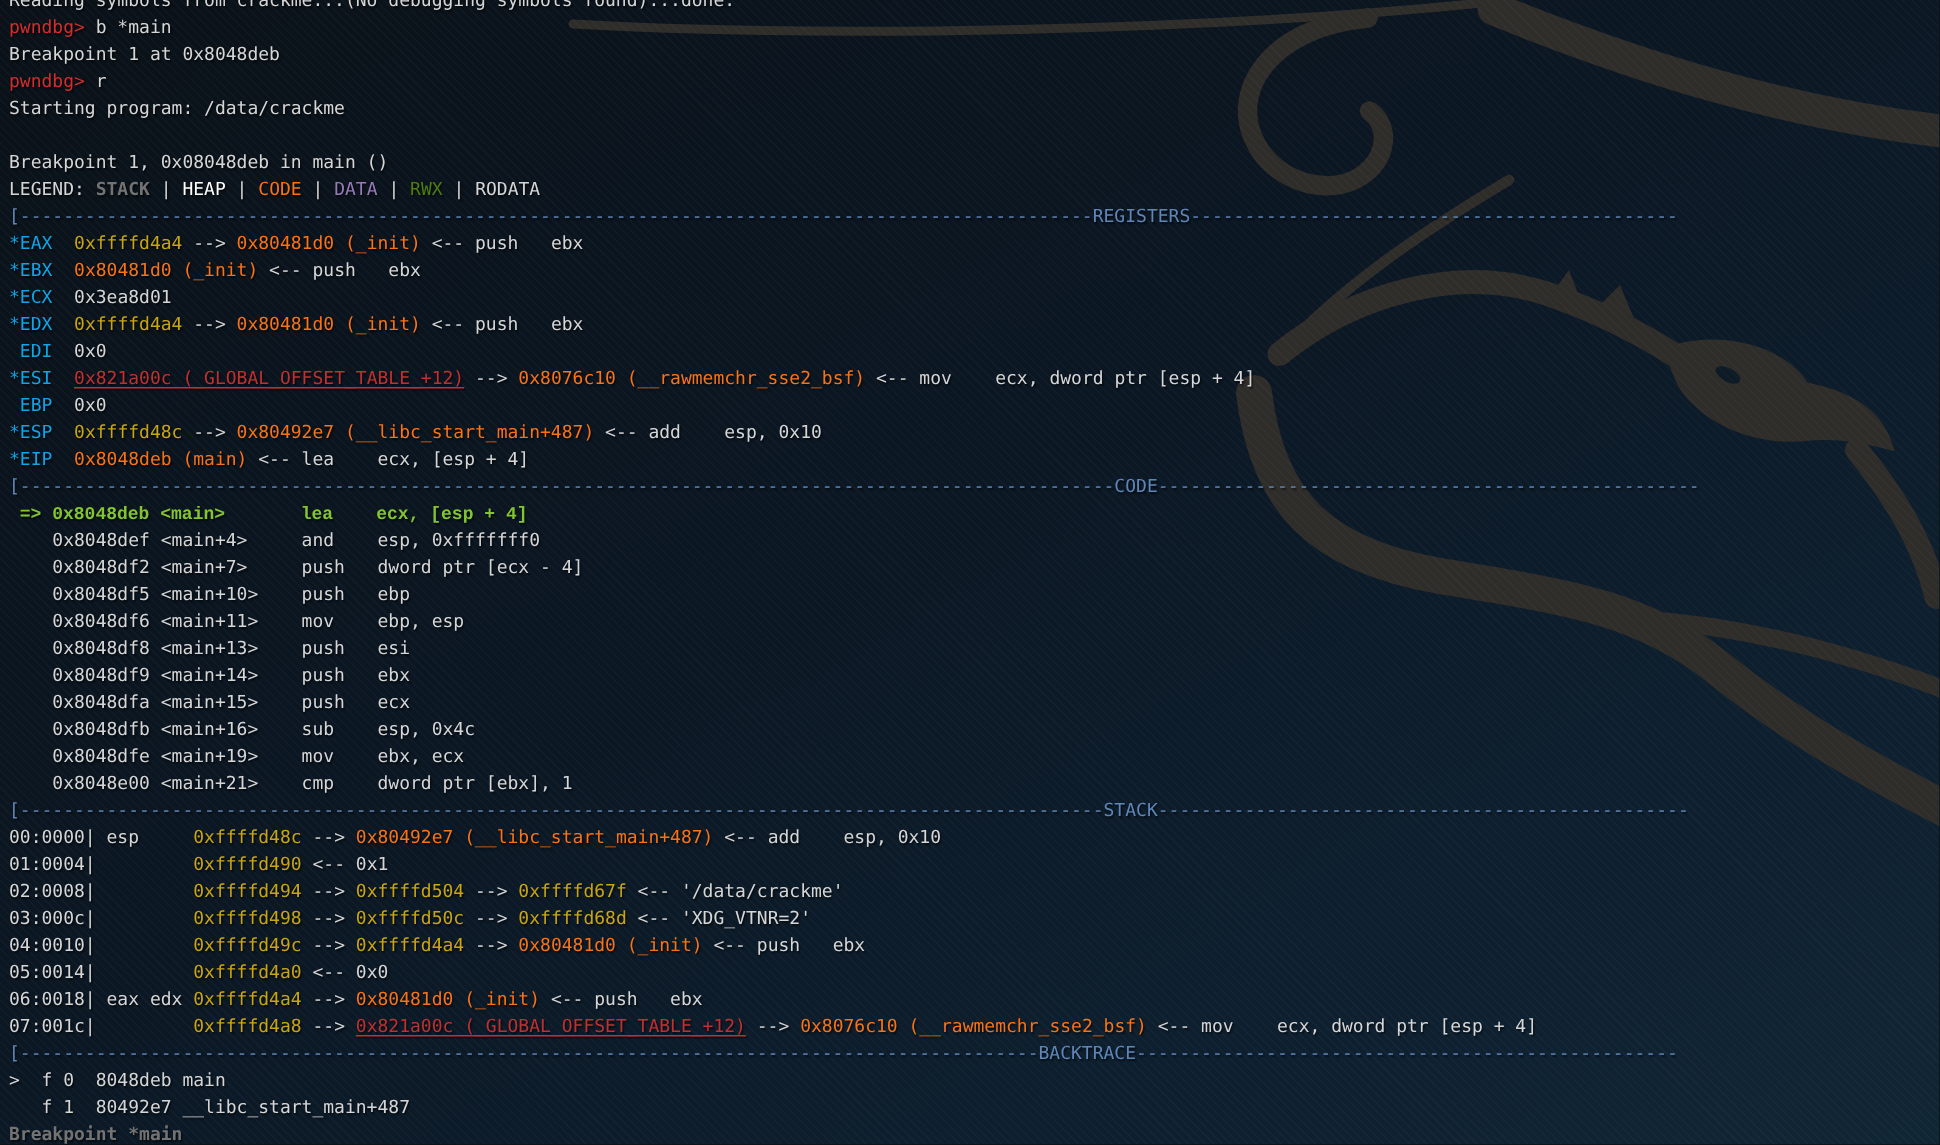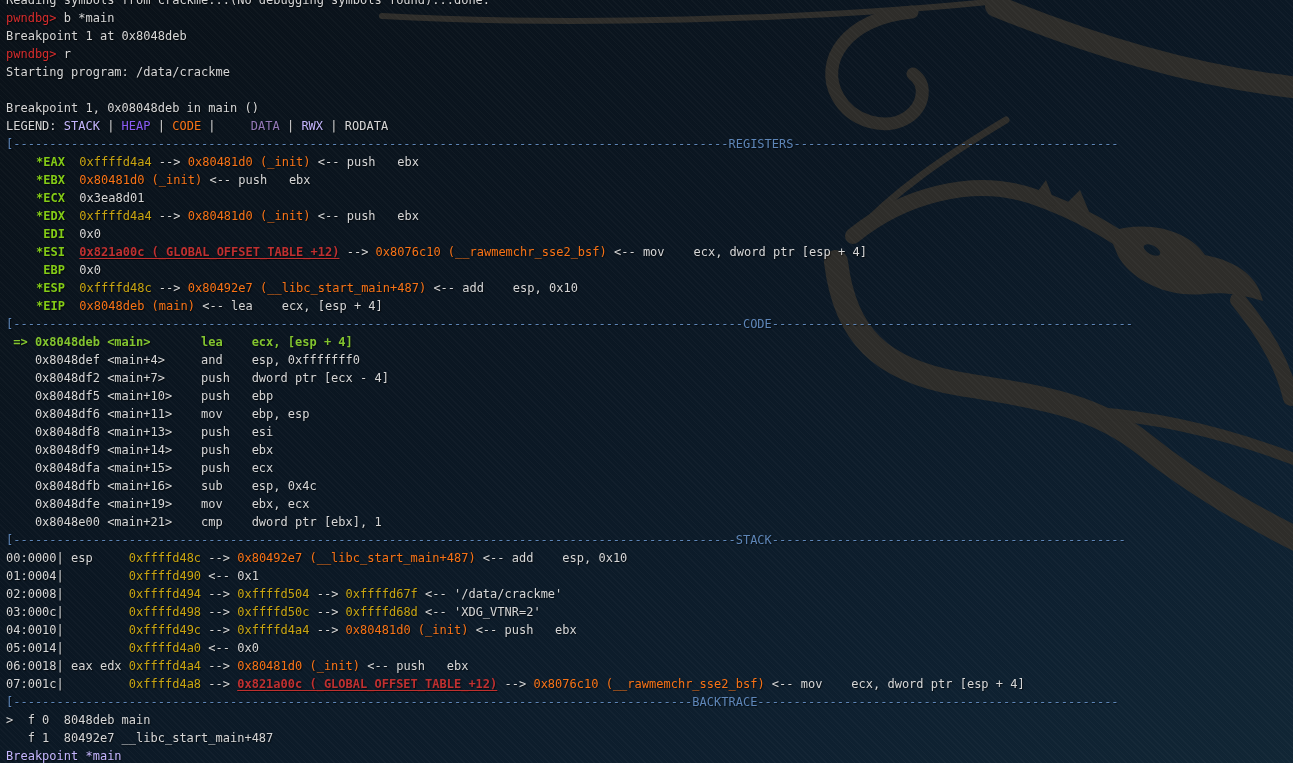--- a/index.html
+++ b/index.html
@@ -19,30 +19,30 @@
       transparent 1px, transparent 4px);
   }
   .term {
     position:absolute; inset:0; padding-left:6px;
     font-size:12px; line-height:18px; white-space:pre;
     text-shadow:1px 1px 1px rgba(0,0,0,0.55);
   }
   .term .line { height:18px; white-space:pre; }
   .term .line:first-child { margin-top:-9px; }
   .w  { color:#d6d6d6; }
-  .b  { color:#84cc16; font-weight:bold;margin-left:30px; }
+  .b  { color:#0ea5e9; font-weight:normal; }
   .pr { color:#d52c2c; font-weight:normal; }
   .rd { color:#f97316; }
-  .rdu{ color:#c03030; text-decoration:underline; text-underline-offset:2px;font-weight:bold; }
+  .rdu{ color:#c03030; text-decoration:underline; text-underline-offset:2px; }
   .yl { color:#c9a511; text-underline-offset:2px; }
-  .y  { color:#c4b5fd; }
-  .bl { color:#8b5cf6; }
-  .pu { color:#9579b8;margin-left:28px; }
-  .gr { color:#83c52f; font-weight:bold; }
-  .wu { color:#c4b5fd; text-underline-offset:2px; }
+  .y  { color:#737373;font-weight:bold; }
+  .bl { color:#ffffff; }
+  .pu { color:#9579b8; }
+  .gr { color:#83c52f; font-weight:bold;font-family:Liberation Mono, monospace; }
+  .wu { color:#4d7c0f; text-underline-offset:2px; }
   .dv { color:#5e86b8; }
 </style>
 </head>
 <body>
 
 <div class="screen">
   <div class="wallpaper">
     <svg class="dragon" width="1293" height="763" viewBox="0 0 1293 763">
       <g fill="none" stroke="#2e2d2a" stroke-linecap="round">
 

